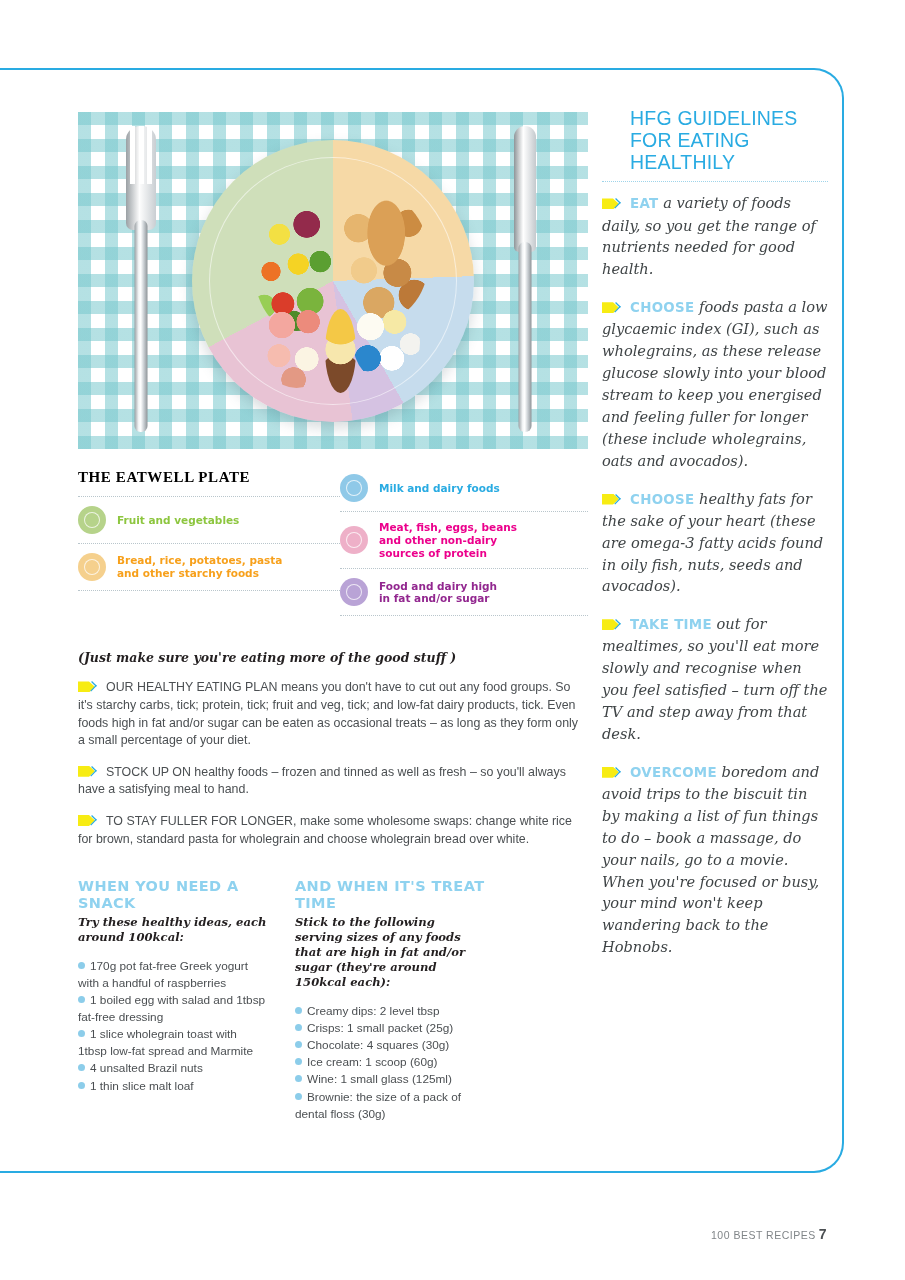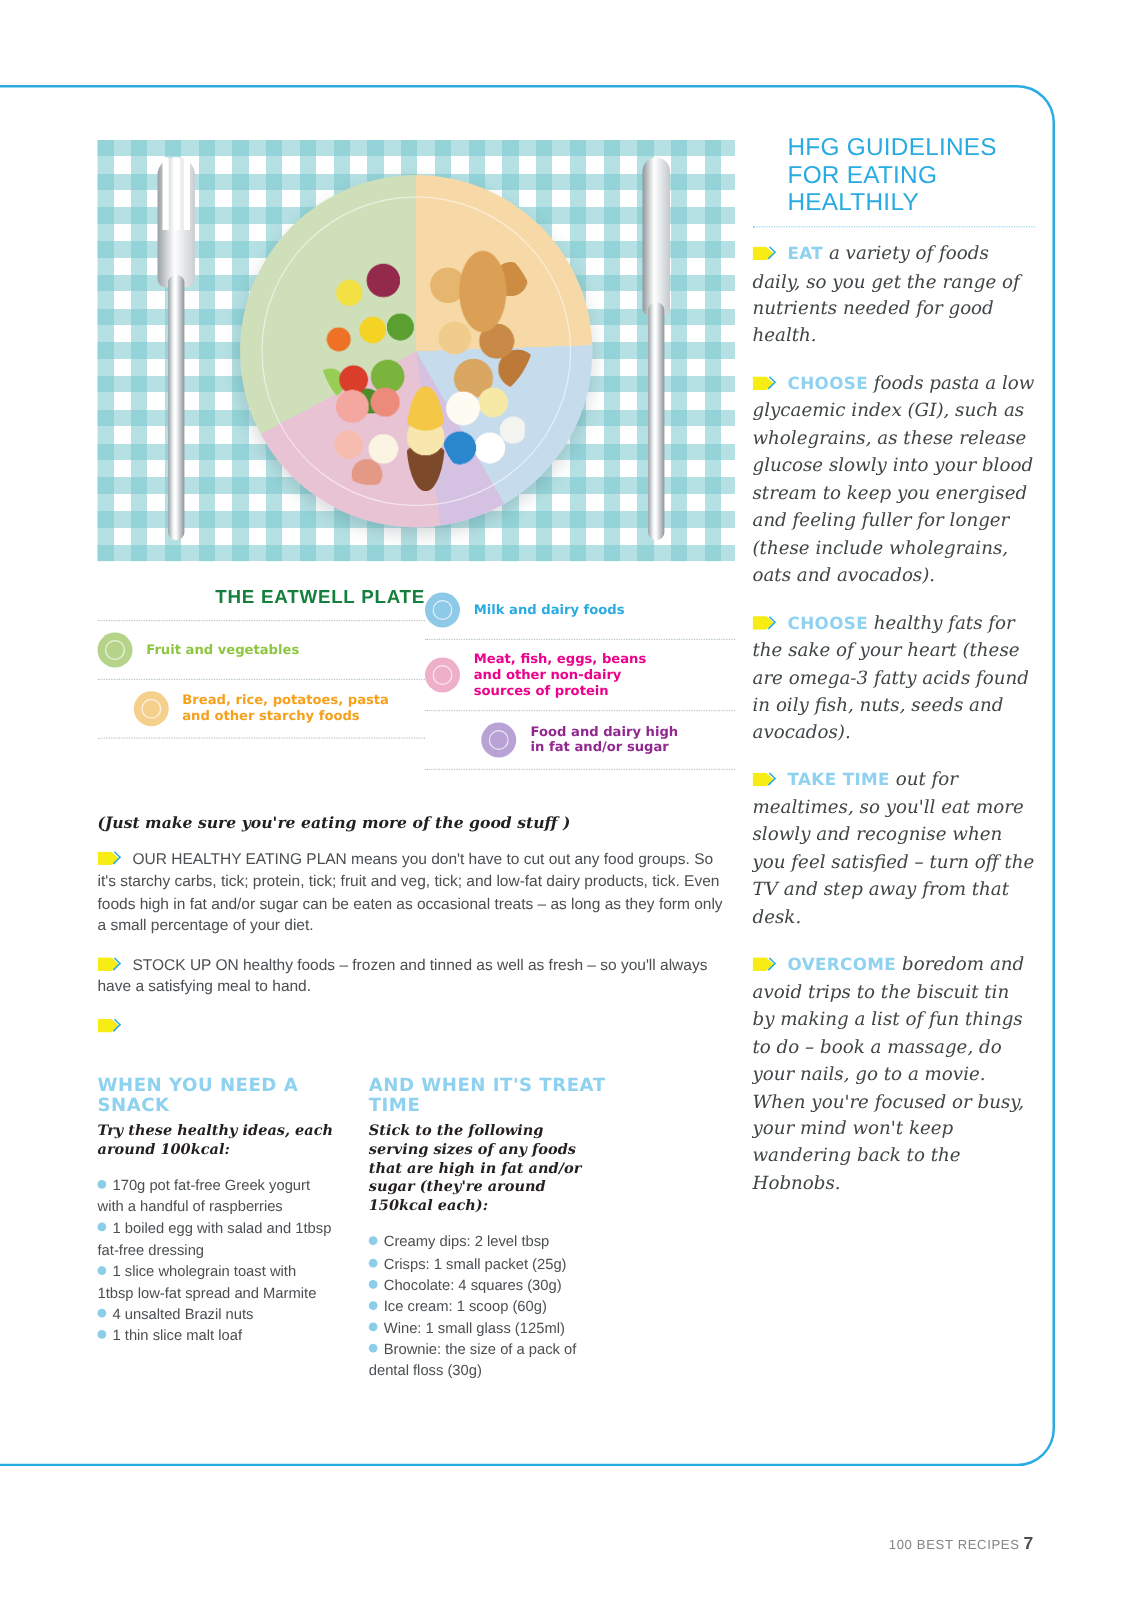--- a/index.html
+++ b/index.html
@@ -140,31 +140,30 @@
       transparent;
   }
 
   
   .legend{margin-top:16px;position:relative;}
   .legend-grid{display:flex;}
   .legend-left{width:262px;}
   .legend-right{width:248px;}
   .legend-head{
     font-size:15px;font-weight:bold;letter-spacing:.6px;
-    color:#15803d;padding:4px 0 10px 0;
-    font-family:Liberation Sans, sans-serif;
-    text-align:right;
+    color:#000000;padding:4px 0 10px 0;
+    font-family:Liberation Serif, serif;
   }
   .leg-row{
     display:flex;align-items:center;gap:11px;
     border-top:1px dotted #b9c6cc;padding:9px 0 9px 0;min-height:34px;
     box-sizing:border-box;
   }
   .leg-row.first{border-top:none;}
-  .leg-row.botline{border-bottom:1px dotted #b9c6cc;justify-content:center;}
+  .leg-row.botline{border-bottom:1px dotted #b9c6cc;}
   .swatch{
     width:28px;height:28px;border-radius:50%;flex:0 0 28px;position:relative;
   }
   .swatch::after{
     content:"";position:absolute;inset:6px;border-radius:50%;
     box-shadow:inset 0 0 0 1px rgba(255,255,255,.75);
   }
   .leg-text{
     font-size:10.5px;font-weight:bold;line-height:1.22;
     font-family:"DejaVu Sans",sans-serif;
@@ -309,21 +308,21 @@
     <div class="sec">
       <div class="sec-sub">(Just make sure you're eating more of the good stuff )</div>
 
       <div class="para">
         <span class="flag"></span><span>OUR HEALTHY EATING PLAN means you don't have to cut out any food groups. So it's starchy carbs, tick; protein, tick; fruit and veg, tick; and low-fat dairy products, tick.  Even foods high in fat and/or sugar can be eaten as occasional treats – as long as they form only a small percentage of your diet.</span>
       </div>
       <div class="para">
         <span class="flag"></span><span>STOCK UP ON healthy foods – frozen and tinned as well as fresh – so you'll always have a satisfying meal to hand.</span>
       </div>
       <div class="para">
-        <span class="flag"></span>
+        <span class="flag"></span><span>TO STAY FULLER FOR LONGER, make some wholesome swaps: change white rice for brown, standard pasta for wholegrain and choose wholegrain bread over white.</span>
       </div>
     </div>
 
     <div class="twocol">
       <div class="col">
         <div class="col-title">WHEN YOU NEED A SNACK</div>
         <div class="col-sub">Try these healthy ideas, each around 100kcal:</div>
         <ul class="bullets" style="margin:13px 0 0 0;padding:0">
           <li><span class="dot"></span><span>170g pot fat-free Greek yogurt with a handful of raspberries</span></li>
           <li><span class="dot"></span><span>1 boiled egg with salad and 1tbsp fat-free dressing</span></li>

